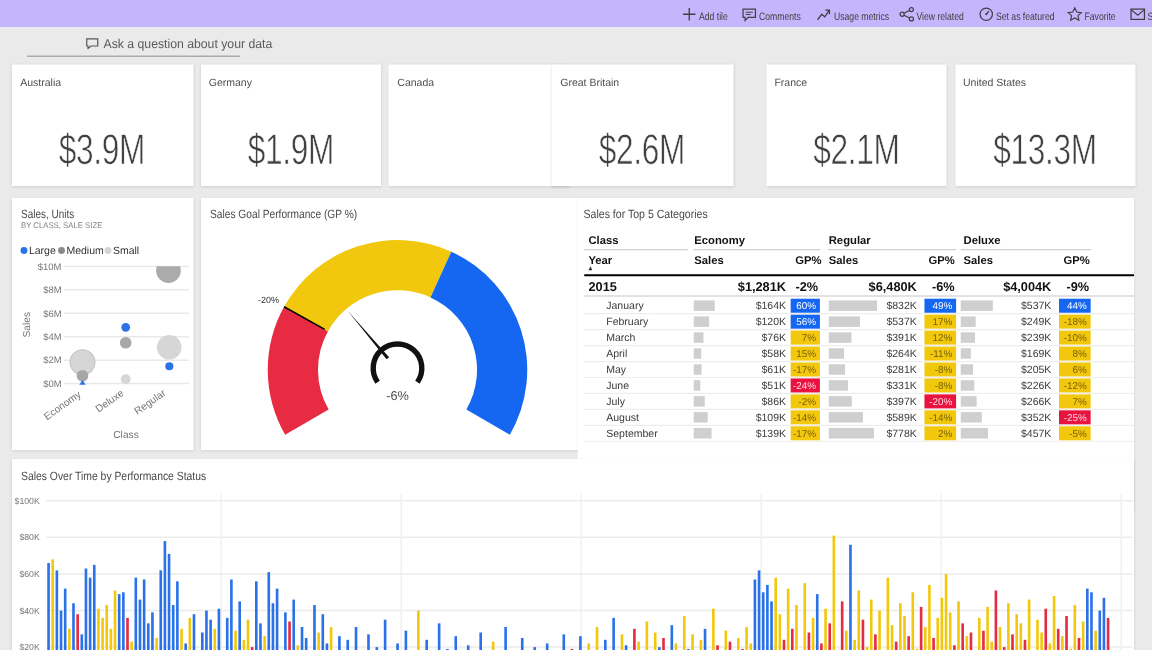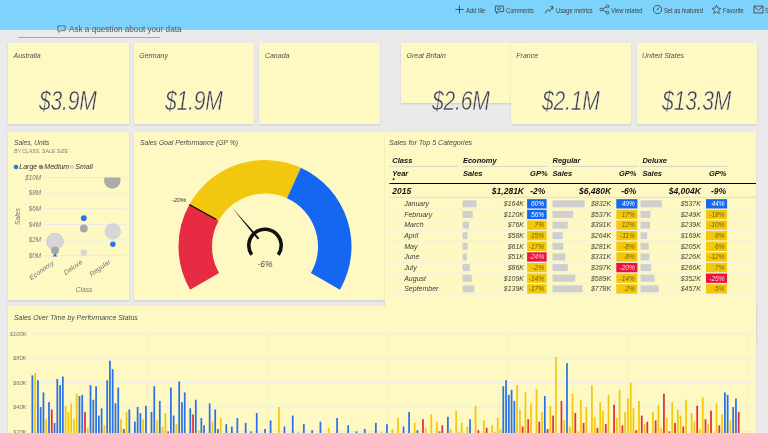--- a/index.html
+++ b/index.html
@@ -1,24 +1,24 @@
 <!DOCTYPE html>
 <html><head><meta charset="utf-8"><title>Dashboard</title>
 <style>
 * { margin:0; padding:0; box-sizing:border-box; }
 html,body { width:768px; height:433px; overflow:hidden; background:#eaeaea;
   font-family:"Liberation Sans", sans-serif; }
-.topbar { position:absolute; left:0; top:0; width:768px; height:30px; background:#7dd3fc; overflow:hidden; }
+.topbar { position:absolute; left:0; top:0; width:768px; height:18px; background:#c4b5fd; overflow:hidden; }
 .tbi { position:absolute; top:4px; font-size:7.2px; color:#404040; white-space:nowrap; }
 .tbi svg { margin-right:1px; }
 .tbt { display:inline-block; transform:scaleX(0.8); transform-origin:left center; }
 .ask { position:absolute; left:9px; top:24px; font-size:8.5px; color:#5a5a5a; white-space:nowrap;margin-left:48px; }
 .askt { display:inline-block; transform:scaleX(0.96); transform-origin:left center; margin-left:3px; }
 .askline { position:absolute; left:18px; top:36.5px; width:142px; height:1px; background:#a9a9a9; }
-.tile { position:absolute; background:#fef9c3; box-shadow:0 0.5px 2px rgba(0,0,0,0.13);font-style:italic; }
+.tile { position:absolute; background:#ffffff; box-shadow:0 0.5px 2px rgba(0,0,0,0.13); }
 .kpit { position:absolute; left:5.5px; top:9px; font-size:7px; color:#4f4f4f; }
 .kpiv { position:absolute; left:0; top:40px; width:100%; height:34px; line-height:34px;
   text-align:center; font-size:28.5px; color:#404040; -webkit-text-stroke:0.45px #ffffff; }
 .kpiv span { display:inline-block; transform:scaleX(0.74); transform-origin:center; letter-spacing:-0.3px;}
 .ctitle { position:absolute; left:5.5px; top:6px; font-size:8px; color:#4a4a4a; white-space:nowrap;text-align:center; }
 .ctitle span { display:inline-block; transform-origin:left center; }
 .csub { position:absolute; left:5.7px; top:16px; font-size:5.5px; color:#828282; white-space:nowrap; }
 .csub span { display:inline-block; transform:scaleX(0.94); transform-origin:left center; }
 </style></head>
 <body>
@@ -61,21 +61,21 @@
 <div class="kpit">Australia</div>
 <div class="kpiv"><span>$3.9M</span></div>
 </div>
 <div class="tile" style="left:133.7px;top:43px;width:120.7px;height:81px">
 <div class="kpit">Germany</div>
 <div class="kpiv"><span>$1.9M</span></div>
 </div>
 <div class="tile" style="left:259.4px;top:43px;width:120.7px;height:81px">
 <div class="kpit">Canada</div>
 </div>
-<div class="tile" style="left:401px;top:43px;width:120.7px;height:60px">
+<div class="tile" style="left:368px;top:43px;width:120.7px;height:81px">
 <div class="kpit">Great Britain</div>
 <div class="kpiv"><span>$2.6M</span></div>
 </div>
 <div class="tile" style="left:510.8px;top:43px;width:120.7px;height:81px">
 <div class="kpit">France</div>
 <div class="kpiv"><span>$2.1M</span></div>
 </div>
 <div class="tile" style="left:636.5px;top:43px;width:120.7px;height:81px">
 <div class="kpit">United States</div>
 <div class="kpiv"><span>$13.3M</span></div>

